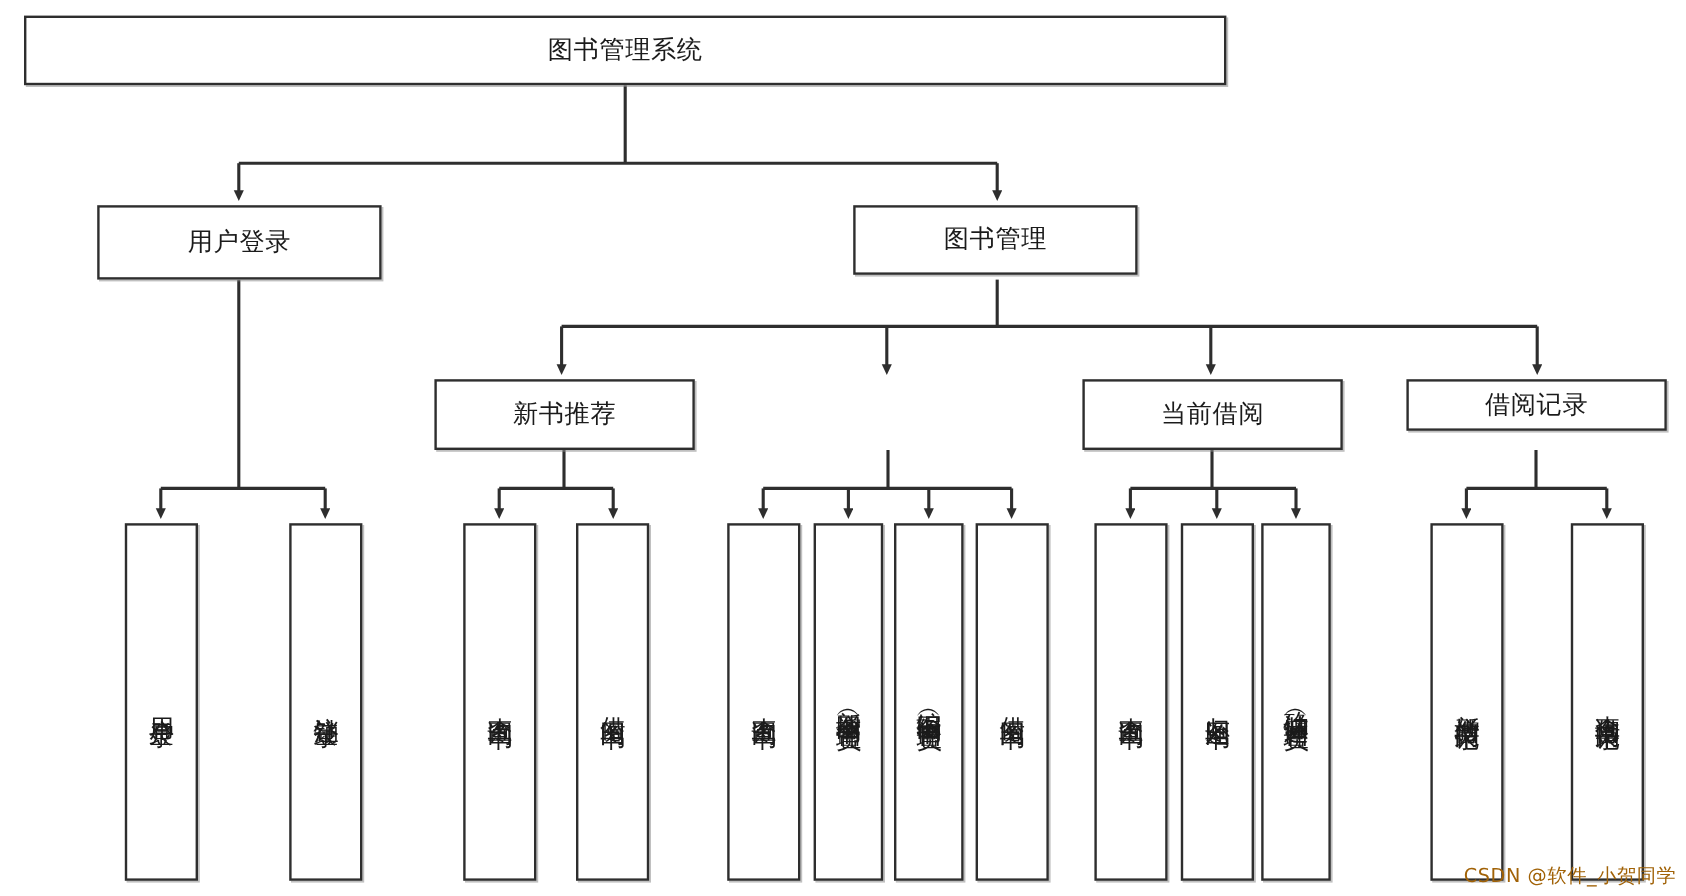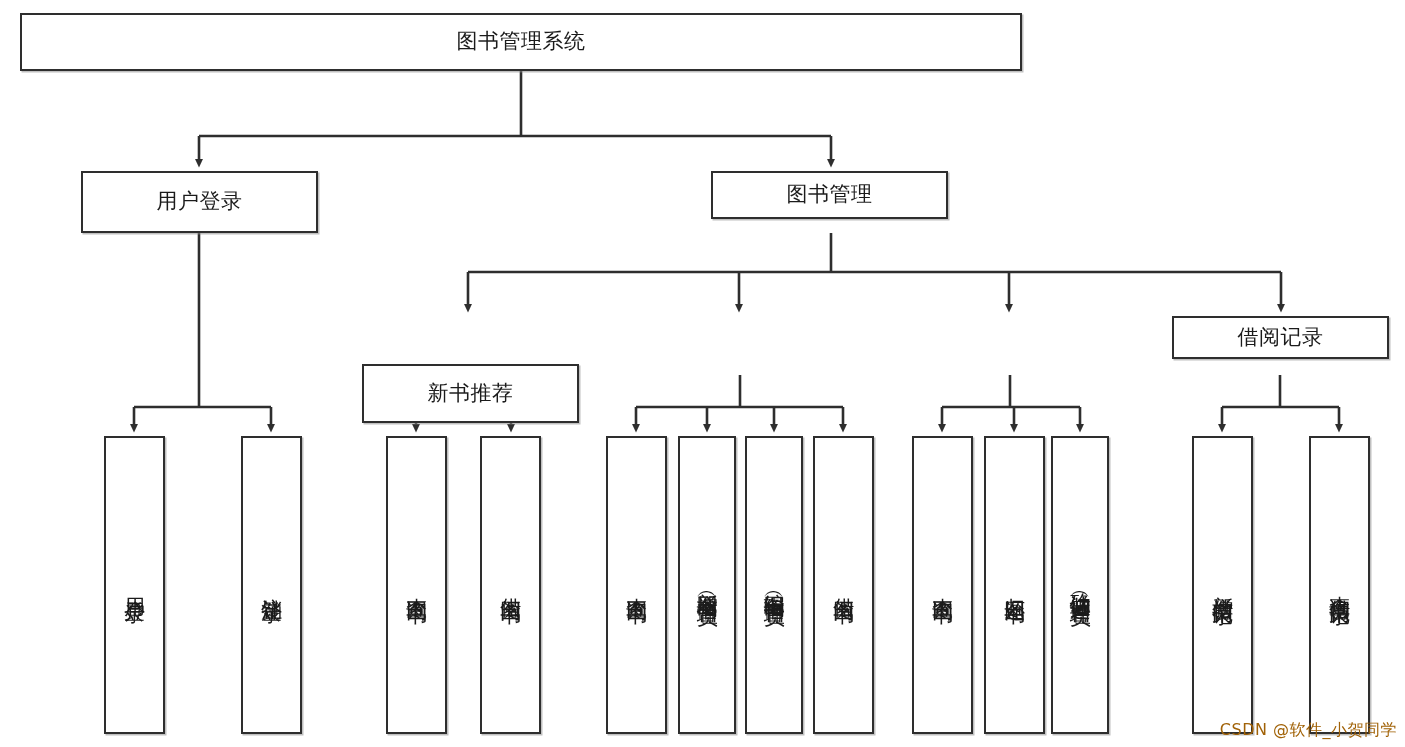--- a/index.html
+++ b/index.html
@@ -140,26 +140,29 @@
     </g>
   </svg>
 
   <div class="node-box" id="node-root" style="left: 20px; top: 13px; width: 1002px; height: 58px;">
     <span class="node-label-h">图书管理系统</span>
   </div>
 
   <div class="node-box" id="node-l2-0" style="left: 81px; top: 171px; width: 237px; height: 62px;">
     <span class="node-label-h">用户登录</span>
   </div>
-  <div class="node-box" id="node-l2-1" style="left: 711px; top: 171px; width: 237px; height: 48px;">
+  <div class="node-box" id="node-l2-1" style="left: 711px; top: 171px; width: 237px; height: 58px;">
     <span class="node-label-h">图书管理</span>
   </div>
 
-  <div class="node-box" id="node-l3-0" style="left: 362px; top: 316px; width: 217px; height: 59px; margin-top: 48px;">
+  <div class="node-box" id="node-l3-0" style="left: 362px; top: 316px; width: 217px; height: 59px;">
     <span class="node-label-h">新书推荐</span>
+  </div>
+  <div class="node-box" id="node-l3-2" style="left: 902px; top: 316px; width: 217px; height: 59px;">
+    <span class="node-label-h">当前借阅</span>
   </div>
   <div class="node-box" id="node-l3-3" style="left: 1172px; top: 316px; width: 217px; height: 43px;">
     <span class="node-label-h">借阅记录</span>
   </div>
 
   <div class="node-box leaf" id="node-leaf-0" style="left: 104px; top: 436px; width: 61px; height: 298px;">
     <span class="node-label-v">用户登录</span>
   </div>
   <div class="node-box leaf" id="node-leaf-1" style="left: 241px; top: 436px; width: 61px; height: 298px;">
     <span class="node-label-v">注销登录</span>

